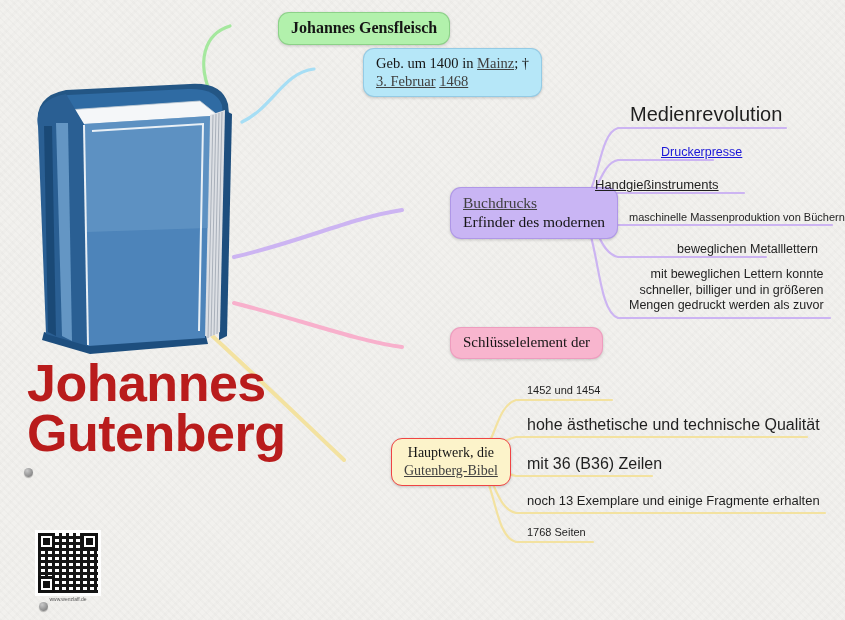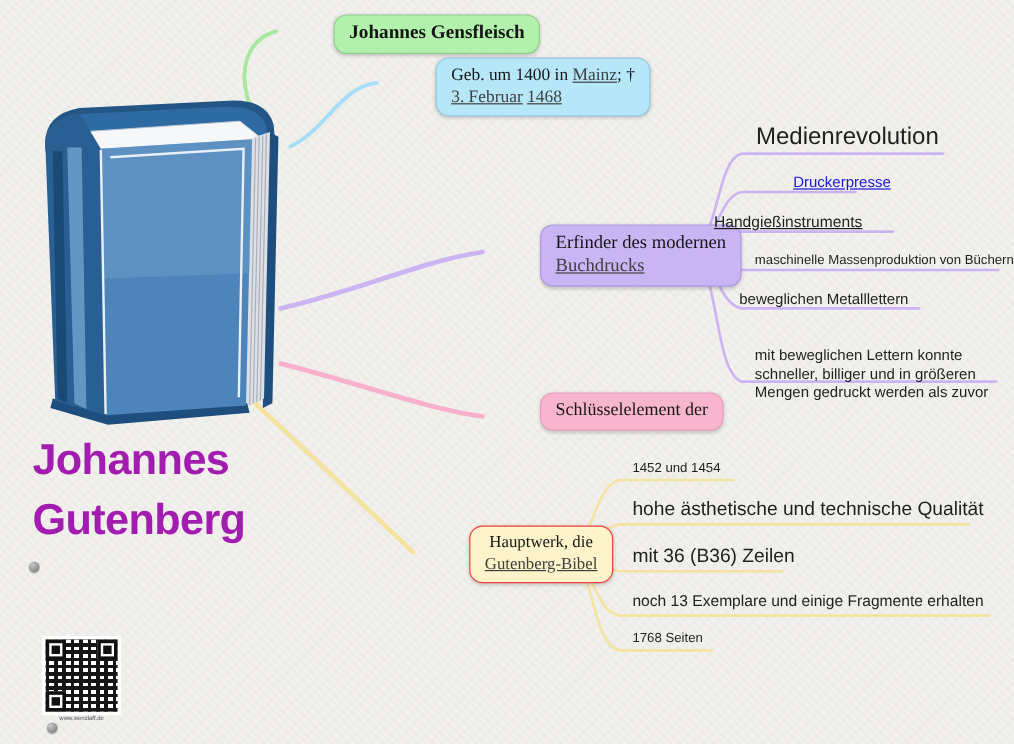--- a/index.html
+++ b/index.html
@@ -40,22 +40,22 @@
   }
   .sz-xl{font-size:20px;}
   .sz-lg{font-size:16px;}
   .sz-md{font-size:13px;}
   .sz-rg{font-size:12.5px;}
   .sz-sm{font-size:11px;}
   .pre{white-space:pre-line;line-height:15.5px;}
   .li-link{color:#1b17d8;text-decoration:underline;cursor:pointer;}
   
   .root-title{
-    z-index:2;font-weight:bold;font-size:36px;line-height:50px;
-    letter-spacing:-0.5px;color:#a21caf;
+    z-index:2;font-weight:bold;font-size:52px;line-height:50px;
+    letter-spacing:-0.5px;color:#b91c1c;
   }
   
   .gray-dot{
     width:9px;height:9px;border-radius:50%;z-index:2;
     background:radial-gradient(circle at 35% 30%, #c9c9c9, #8a8a8a 70%, #6f6f6f);
     box-shadow:0 1px 1px rgba(0,0,0,0.25);
   }
   
   .qr{width:66px;height:66px;background:#ffffff;padding:3px;z-index:2;box-sizing:border-box;}
   .qr-inner{
@@ -140,39 +140,39 @@
 <div class="abs mm-node node-green" style="left:230px;top:12px;">
   <span>Johannes Gensfleisch</span>
 </div>
 
 <div class="abs mm-node node-blue" style="left:315px;top:48px;">
   <div><span>Geb. um 1400 in </span><span class="mm-link">Mainz</span><span>; †</span></div>
   <div><span class="mm-link">3. Februar</span> <span class="mm-link">1468</span></div>
 </div>
 
 <div class="abs mm-node node-purple" style="left:402px;top:187px;">
+  <div><span class="mm-link">Buchdrucks</span></div>
   <div>Erfinder des modernen</div>
-  <div><span class="mm-link">Buchdrucks</span></div>
 </div>
 
 <div class="abs mm-node node-pink" style="left:402px;top:327px;">
   <div>Schlüsselelement der</div>
 </div>
 
 <div class="abs mm-node node-yellow" style="left:343px;top:438px;">
   <div>Hauptwerk, die</div>
   <div><span class="mm-link">Gutenberg-Bibel</span></div>
 </div>
 
 <div class="abs line-item sz-xl" style="left:630px;top:103px;">Medienrevolution</div>
 <div class="abs line-item sz-rg li-link" style="left:629px;top:145px;margin-left:32px;">Druckerpresse</div>
 <div class="abs line-item sz-md" style="left:595px;top:177px;text-decoration:underline;">Handgießinstruments</div>
 <div class="abs line-item sz-sm" style="left:629px;top:211px;">maschinelle Massenproduktion von Büchern</div>
-<div class="abs line-item sz-rg" style="left:604px;top:242px;padding-left:12px;">beweglichen Metalllettern</div>
-<div class="abs line-item sz-rg pre" style="left:629px;top:289px;">mit beweglichen Lettern konnte
+<div class="abs line-item sz-rg" style="left:665px;top:242px;padding-left:12px;">beweglichen Metalllettern</div>
+<div class="abs line-item sz-rg pre" style="left:629px;top:267px;text-align:right;">mit beweglichen Lettern konnte
 schneller, billiger und in größeren
 Mengen gedruckt werden als zuvor</div>
 
 <div class="abs line-item sz-sm" style="left:527px;top:384px;">1452 und 1454</div>
 <div class="abs line-item sz-lg" style="left:527px;top:416px;">hohe ästhetische und technische Qualität</div>
 <div class="abs line-item sz-lg" style="left:527px;top:455px;">mit 36 (B36) Zeilen</div>
 <div class="abs line-item sz-md" style="left:527px;top:493px;">noch 13 Exemplare und einige Fragmente erhalten</div>
 <div class="abs line-item sz-sm" style="left:527px;top:526px;">1768 Seiten</div>
 
 <div class="abs root-title" style="left:27px;top:358px;">

